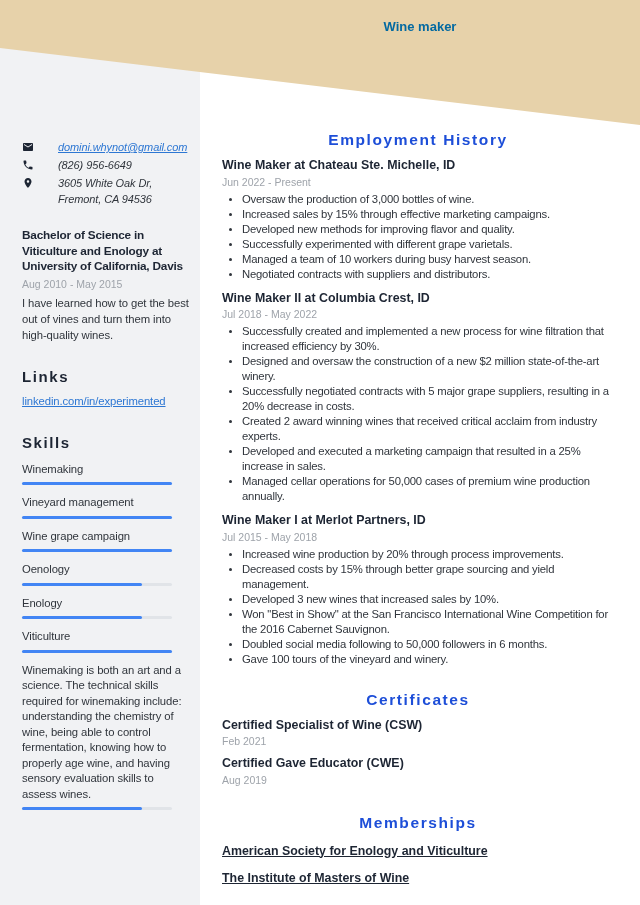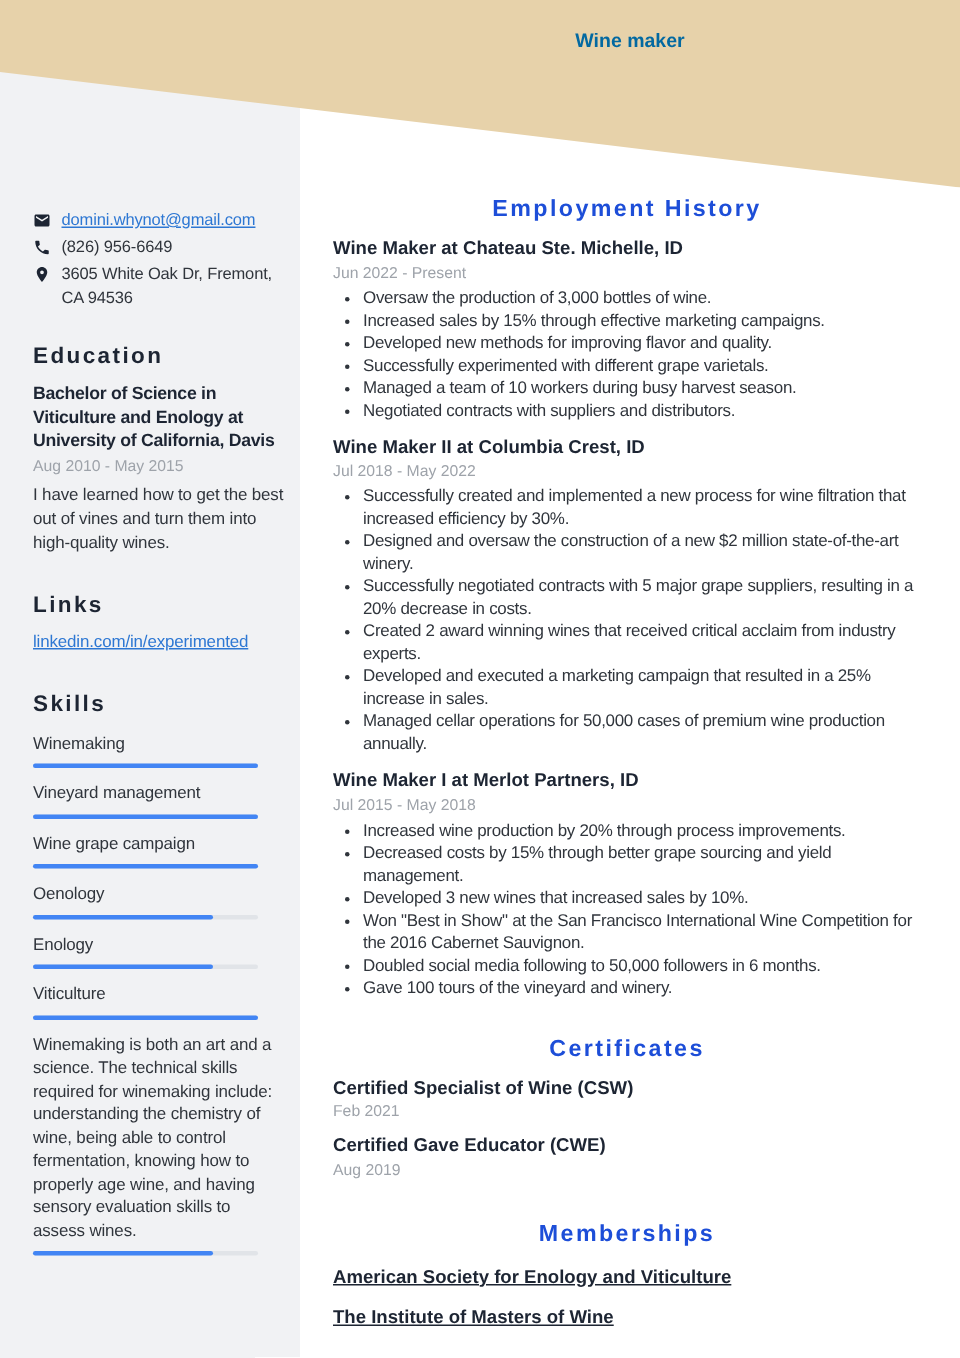--- a/index.html
+++ b/index.html
@@ -19,21 +19,21 @@
     clip-path:polygon(0 0, 640px 0, 640px 125px, 0 48px);
   }
   .header-inner { margin-left:200px; width:440px; text-align:center; padding-top:15px; }
   .person-name {
     font-size:29px; font-weight:700; color:#161e2d; letter-spacing:.3px; line-height:34px;
   }
   .person-role { font-size:13px; font-weight:700; color:#0369a1; margin-top:4px; }
 
   
   .sidebar { position:absolute; left:22px; top:139px; width:168px; }
-  .contact-row { display:flex; gap:7px; margin-bottom:2px; }
+  .contact-row { display:flex; gap:24px; margin-bottom:2px;font-style:italic; }
   .contact-icon { width:12px; height:12px; flex:none; margin-top:2px; fill:#1d2533; }
   .contact-text, .contact-link { font-size:11px; line-height:16px; letter-spacing:-.1px; color:#30353c; }
   a.link { color:#2d77d3; text-decoration:underline; cursor:pointer; }
   .side-heading {
     font-size:15px; font-weight:700; letter-spacing:1.6px; color:#1d2533; line-height:19px;
   }
   .sec-education { margin-top:21px; }
   .degree { font-size:11.8px; font-weight:700; color:#1d2533; line-height:15.5px; letter-spacing:-.2px; margin-top:8px; }
   .side-date { font-size:10.5px; color:#9ea3aa; margin-top:3px; }
   .side-desc { font-size:11.3px; line-height:16px; letter-spacing:-.1px; color:#30353c; margin-top:5px; }
@@ -92,21 +92,20 @@
       </div>
       <div class="contact-row">
         <svg class="contact-icon" viewBox="0 0 24 24">
             <path d="M12 2C8.13 2 5 5.13 5 9c0 5.25 7 13 7 13s7-7.75 7-13c0-3.87-3.13-7-7-7zm0 9.5A2.5 2.5 0 1 1 12 6.5a2.5 2.5 0 0 1 0 5z"></path>
           </svg>
         <span class="contact-text">3605 White Oak Dr, Fremont, CA 94536</span>
       </div>
     </div>
 
     <section class="sec-education">
-      <div class="side-heading">Education</div>
       <div class="degree">Bachelor of Science in Viticulture and Enology at University of California, Davis</div>
       <div class="side-date">Aug 2010 - May 2015</div>
       <div class="side-desc">I have learned how to get the best out of vines and turn them into high-quality wines.</div>
     </section>
 
     <section class="sec-links">
       <div class="side-heading">Links</div>
       <a class="link-item link">linkedin.com/in/experimented</a>
     </section>
 

